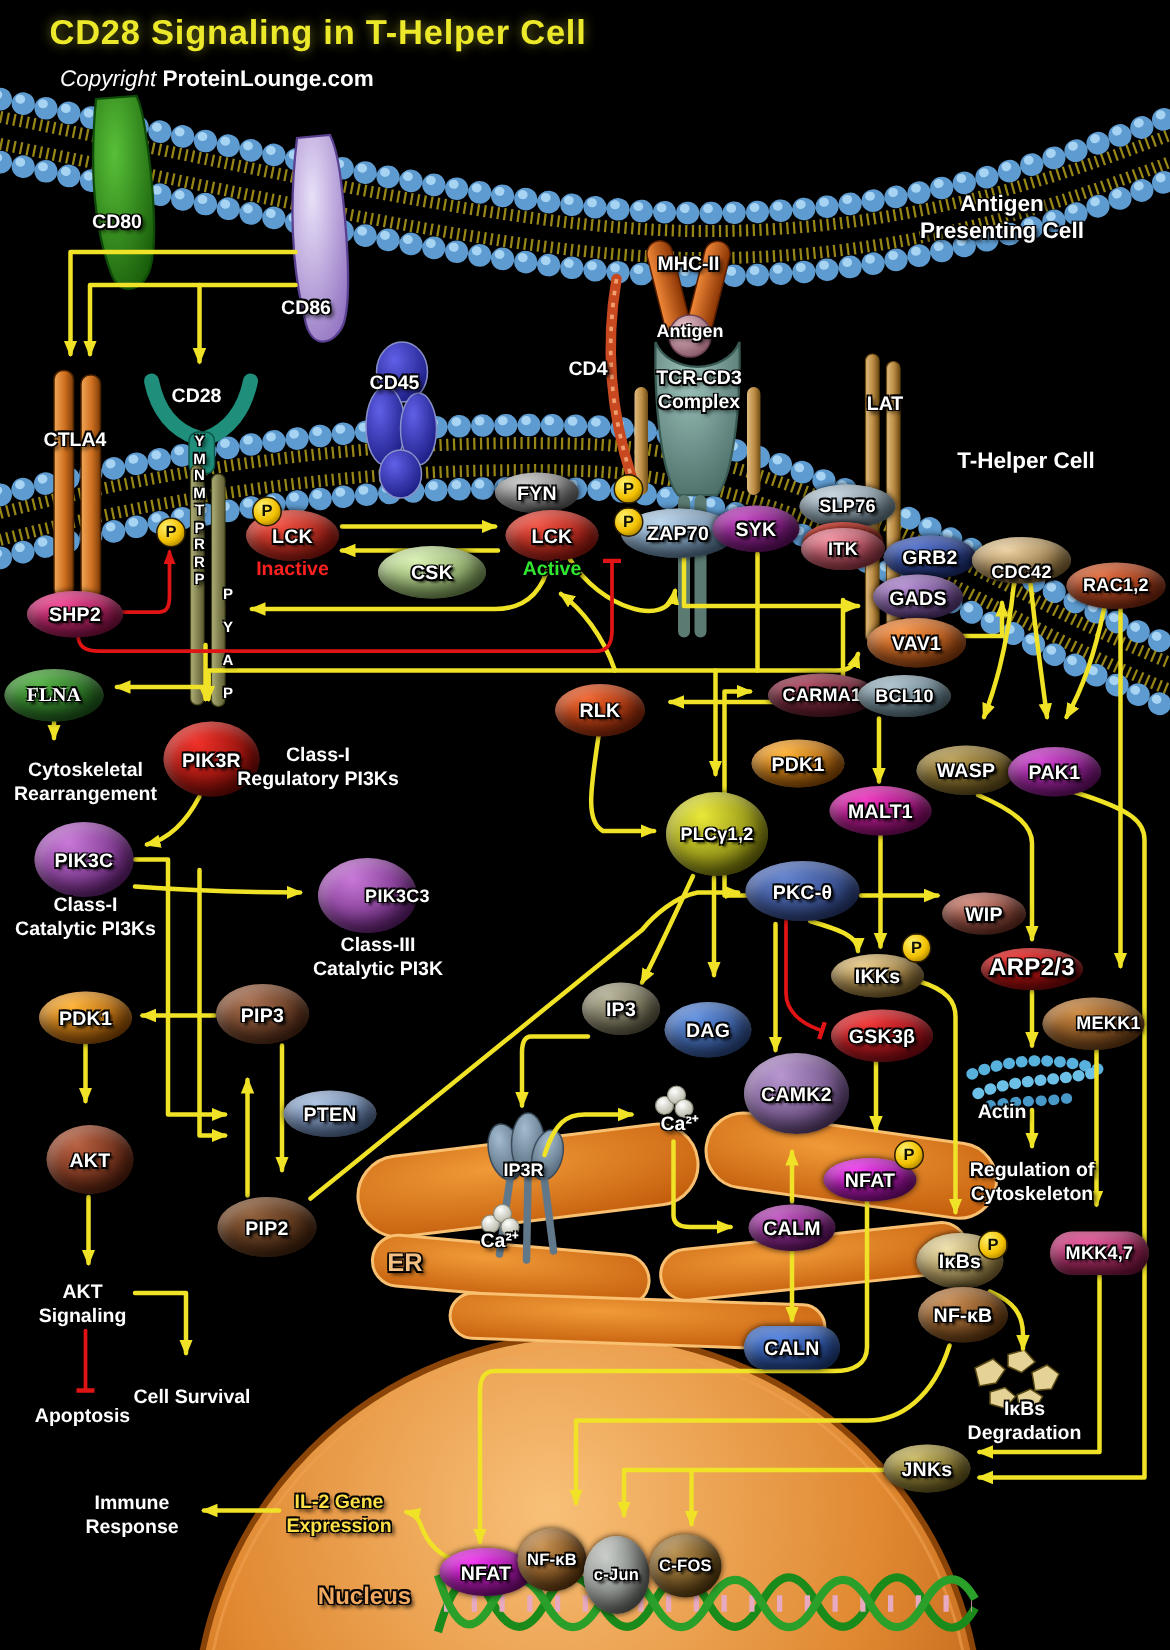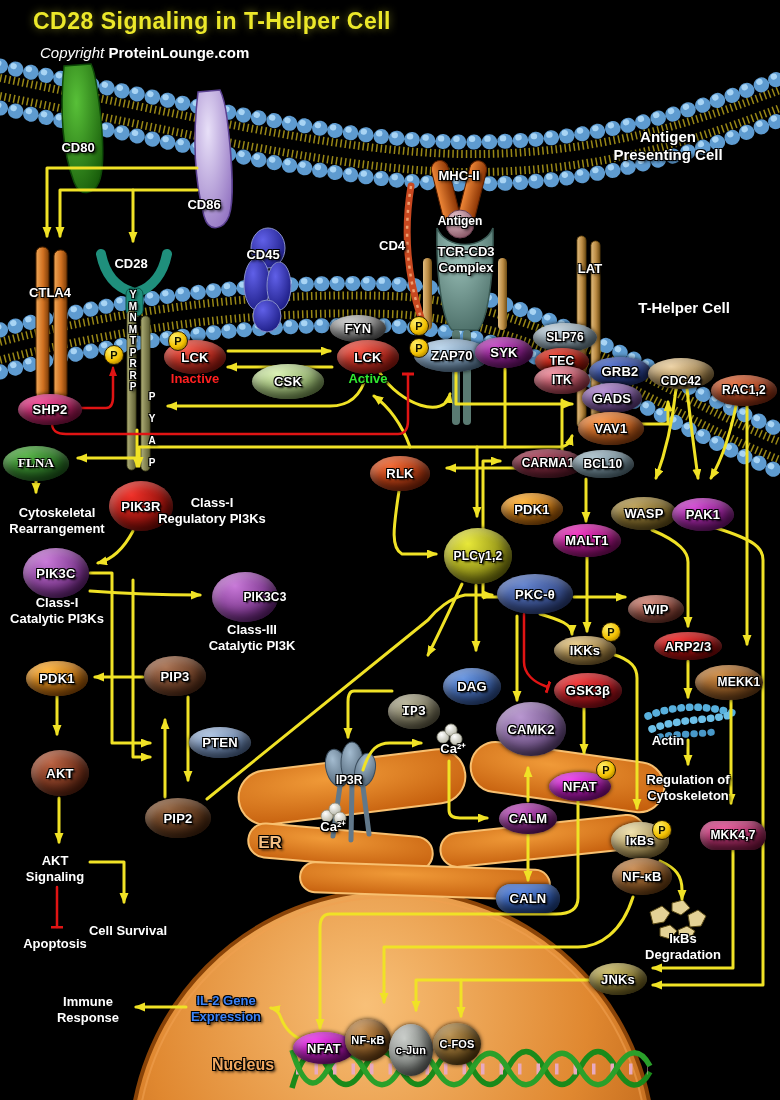--- a/index.html
+++ b/index.html
@@ -305,21 +305,21 @@
       </div>
       <div class="node" style="left: 475px; top: 336.5px; width: 58px; height: 31px; background: radial-gradient(at 35% 28%, rgb(192, 64, 192) 0%, rgb(88, 8, 90) 85%);">
         <span class="nlabel">SYK</span>
       </div>
       <div class="node" style="left: 533px; top: 322.5px; width: 64px; height: 29px; background: radial-gradient(at 35% 28%, rgb(196, 212, 224) 0%, rgb(90, 112, 124) 85%);">
         <span class="nlabel" style="font-size: 12px;">SLP76</span>
       </div>
       <div class="node" style="left: 535px; top: 347.5px; width: 54px; height: 27px; background: radial-gradient(at 35% 28%, rgb(232, 48, 32) 0%, rgb(122, 14, 4) 85%);">
         <span class="nlabel" style="font-size: 12px;">TEC</span>
       </div>
-      <div class="node" style="left: 534px; top: 366px; width: 56px; height: 28px; background: radial-gradient(at 35% 28%, rgb(240, 136, 152) 0%, rgb(138, 42, 58) 85%); text-align: center;">
+      <div class="node" style="left: 534px; top: 352px; width: 56px; height: 28px; background: radial-gradient(at 35% 28%, rgb(240, 136, 152) 0%, rgb(138, 42, 58) 85%); text-align: center;">
         <span class="nlabel" style="font-size: 12px;">ITK</span>
       </div>
       <div class="node" style="left: 589px; top: 356.5px; width: 62px; height: 29px; background: radial-gradient(at 35% 28%, rgb(72, 104, 200) 0%, rgb(24, 40, 104) 85%);">
         <span class="nlabel">GRB2</span>
       </div>
       <div class="node" style="left: 582px; top: 383px; width: 60px; height: 30px; background: radial-gradient(at 35% 28%, rgb(176, 136, 208) 0%, rgb(80, 48, 112) 85%);">
         <span class="nlabel">GADS</span>
       </div>
       <div class="node" style="left: 578px; top: 411.5px; width: 66px; height: 33px; background: radial-gradient(at 35% 28%, rgb(248, 144, 64) 0%, rgb(138, 56, 8) 85%);">
         <span class="nlabel">VAV1</span>
@@ -390,26 +390,26 @@
       <div class="node" style="left: 628px; top: 595px; width: 56px; height: 28px; background: radial-gradient(at 35% 28%, rgb(208, 128, 112) 0%, rgb(94, 36, 26) 85%);">
         <span class="nlabel">WIP</span>
       </div>
       <div class="node" style="left: 554px; top: 635.5px; width: 62px; height: 29px; background: radial-gradient(at 35% 28%, rgb(232, 200, 128) 0%, rgb(110, 82, 32) 85%);">
         <span class="nlabel">IKKs</span>
       </div>
       <div class="node" style="left: 554px; top: 672.5px; width: 68px; height: 35px; background: radial-gradient(at 35% 28%, rgb(240, 48, 48) 0%, rgb(122, 5, 16) 85%);">
         <span class="nlabel">GSK3β</span>
       </div>
       <div class="node" style="left: 654px; top: 632px; width: 68px; height: 28px; background: radial-gradient(at 35% 28%, rgb(240, 32, 32) 0%, rgb(110, 4, 4) 85%);">
-        <span class="nlabel" style="font-size: 13px;">ARP2/3</span>
+        <span class="nlabel" style="font-size: 16px;">ARP2/3</span>
       </div>
       <div class="node" style="left: 695px; top: 664.5px; width: 68px; height: 35px; background: radial-gradient(at 35% 28%, rgb(204, 136, 64) 0%, rgb(94, 52, 16) 85%);">
         <span class="nlabel" style="font-size: 12px; padding-left: 20px;">MEKK1</span>
       </div>
-      <div class="node" style="left: 388px; top: 694px; width: 52px; height: 35px; background: radial-gradient(at 35% 28%, rgb(180, 176, 148) 0%, rgb(84, 80, 58) 85%); font-family: Liberation Mono, monospace;">
+      <div class="node" style="left: 388px; top: 655px; width: 52px; height: 35px; background: radial-gradient(at 35% 28%, rgb(180, 176, 148) 0%, rgb(84, 80, 58) 85%);">
         <span class="nlabel">IP3</span>
       </div>
       <div class="node" style="left: 443px; top: 667.5px; width: 58px; height: 37px; background: radial-gradient(at 35% 28%, rgb(96, 144, 224) 0%, rgb(36, 64, 122) 85%);">
         <span class="nlabel">DAG</span>
       </div>
       <div class="node" style="left: 496px; top: 702px; width: 70px; height: 54px; background: radial-gradient(at 35% 28%, rgb(184, 150, 208) 0%, rgb(83, 56, 106) 85%);">
         <span class="nlabel">CAMK2</span>
       </div>
       <div class="node" style="left: 549px; top: 771.5px; width: 62px; height: 29px; background: radial-gradient(at 35% 28%, rgb(240, 48, 240) 0%, rgb(116, 6, 116) 85%);">
         <span class="nlabel">NFAT</span>
@@ -494,21 +494,21 @@
       <div class="anno" style="left: 55px; top: 869px;">AKT
 Signaling</div>
       <div class="anno" style="left: 55px; top: 944px;">Apoptosis</div>
       <div class="anno" style="left: 128px; top: 931px;">Cell Survival</div>
       <div class="anno" style="left: 688px; top: 788px;">Regulation of
 Cytoskeleton</div>
       <div class="anno" style="left: 683px; top: 947px;">IκBs
 Degradation</div>
       <div class="anno" style="left: 88px; top: 1010px;">Immune
 Response</div>
-      <div class="anno" style="left: 226px; top: 1009px; color: #3b82f6;">IL-2 Gene
+      <div class="anno" style="left: 226px; top: 1009px; color: #fde047;">IL-2 Gene
 Expression</div>
       <div class="anno" style="left: 270px; top: 812px; color: rgb(244, 192, 132); font-size: 17px; margin-top: 31px;">ER</div>
       <div class="anno" style="left: 215px; top: 1065px; color: rgb(240, 168, 96); font-size: 16px; margin-left: 28px;">Nucleus</div>
       <div class="anno" style="left: 349px; top: 780px; font-size: 12px;">IP3R</div>
       <div class="anno" style="left: 453px; top: 749px; font-size: 13px;">Ca²⁺</div>
       <div class="anno" style="left: 333px; top: 827px; font-size: 13px;">Ca²⁺</div>
       <div class="anno" style="left: 668px; top: 741px;">Actin</div>
     </div>
 
 <div class="title">CD28 Signaling in T-Helper Cell</div>

